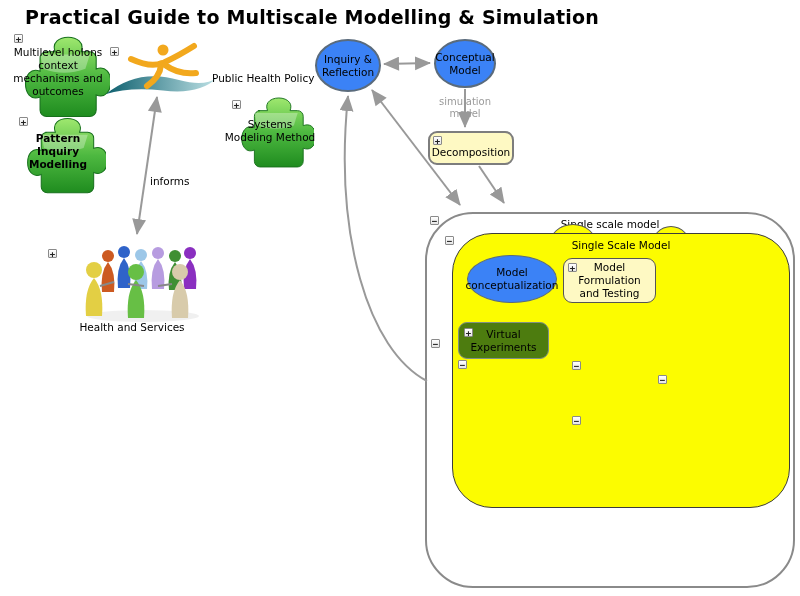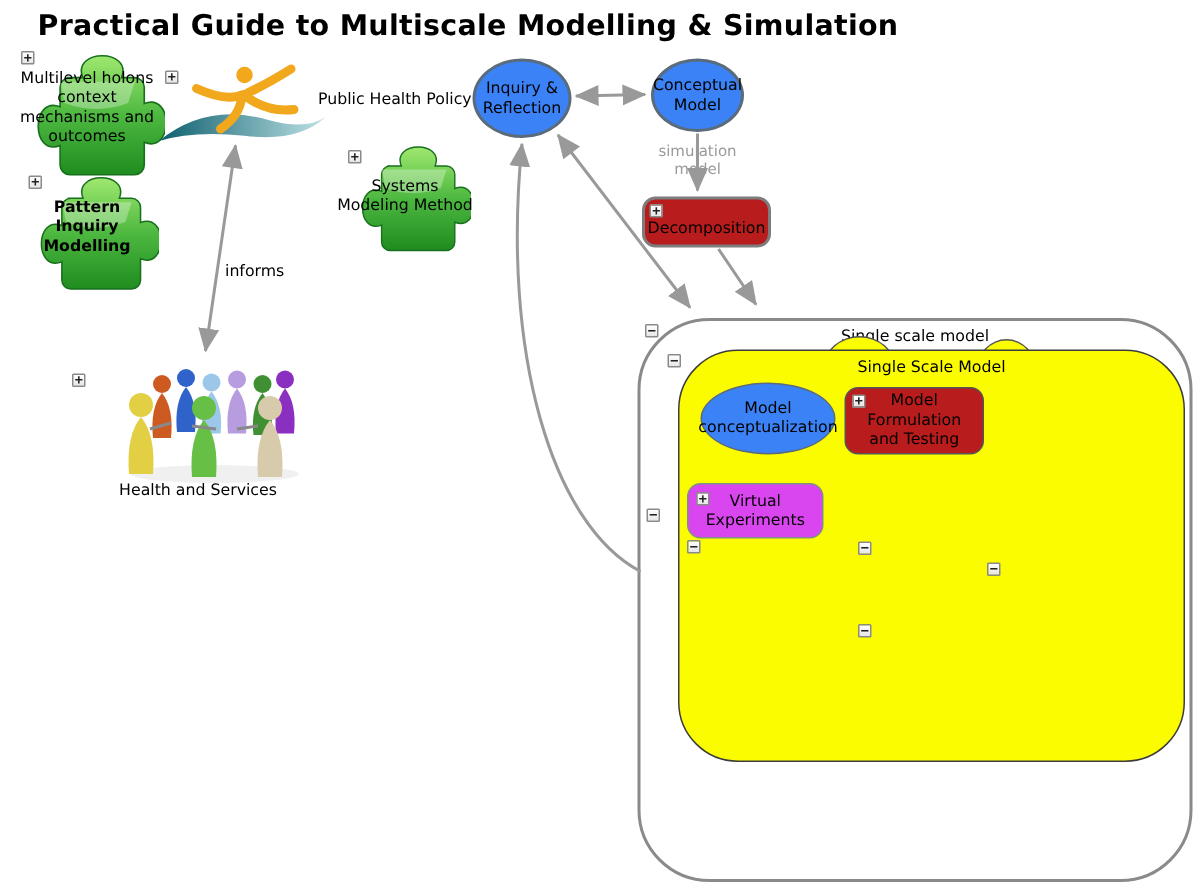--- a/index.html
+++ b/index.html
@@ -5,21 +5,21 @@
   html,body{margin:0;padding:0;background:#fff;}
   #canvas{position:relative;width:800px;height:596px;background:#fff;overflow:hidden;
           font-family:"DejaVu Sans",sans-serif;color:#000;}
   .abs{position:absolute;}
   .title{font-size:19px;font-weight:700;letter-spacing:.2px;white-space:nowrap;}
   .node-text{font-size:10.5px;line-height:13px;text-align:center;}
   .small-label{font-size:10.5px;line-height:13px;white-space:nowrap;}
   .gray-label{color:#9a9a9a;font-size:10px;line-height:12px;text-align:center;background:#fff;}
   .ellipse{border-radius:50%;background:#3b82f6;border:2px solid #5a6b7c;
            display:flex;align-items:center;justify-content:center;box-sizing:border-box;}
-  .roundbox{background:#b91c1c;border:2px solid #7d7d7d;border-radius:9px;box-sizing:border-box;
+  .roundbox{background:#fef9c3;border:2px solid #7d7d7d;border-radius:9px;box-sizing:border-box;
             display:flex;align-items:center;justify-content:center;}
   .container-outer{background:#fff;border:2px solid #8a8a8a;border-radius:48px;box-sizing:border-box;}
   .container-inner{background:#FCFC00;border:1.5px solid #3c3c3c;border-radius:40px;box-sizing:border-box;}
   .bump{border-radius:50%;background:#FCFC00;border:1.5px solid #555;box-sizing:border-box;}
   .container-label{width:100%;text-align:center;font-size:10.5px;}
   .expand-icon{position:absolute;width:9px;height:9px;z-index:60;
                background:linear-gradient(#ffffff,#e6e6e6);border:1px solid #8a8a8a;border-radius:1px;
                font:700 9px/8px "DejaVu Sans Mono",monospace;text-align:center;color:#222;box-sizing:border-box;}
   .arrow-layer{pointer-events:none;z-index:50;}
   .z5{z-index:5}.z10{z-index:10}.z15{z-index:15}.z20{z-index:20}
@@ -84,21 +84,21 @@
       <circle cx="120" cy="16" r="11" fill="#F2A81D"></circle>
       <g stroke="#F2A81D" stroke-width="12" stroke-linecap="round" fill="none">
         <path d="M56,34 Q96,52 118,42"></path>
         <path d="M182,8 Q150,28 124,40"></path>
         <path d="M116,46 Q114,70 88,88"></path>
         <path d="M124,46 Q152,66 186,62"></path>
       </g>
     </svg>
   </div>
   <div class="expand-icon" style="left:110px;top:47px;">+</div>
-  <div class="abs small-label" style="left:212px;top:60px;width:100px;text-align:center;">Public Health Policy</div>
+  <div class="abs small-label" style="left:212px;top:72px;width:100px;text-align:center;">Public Health Policy</div>
 
   <div class="abs" style="left:226px;top:90px;width:88px;height:80px;">
     <svg width="88" height="80" viewBox="0 0 104 104">
       <path d="M30,22 h10 c-7,-18 31,-18 24,0 h8 a6,6 0 0 1 6,6 v10 c18,-7 18,31 0,24 v14 a6,6 0 0 1 -6,6 h-40 a6,6 0 0 1 -6,-6 v-12 c-18,7 -18,-31 0,-24 v-12 a6,6 0 0 1 6,-6 z" transform="scale(1.22,1.22)" fill="url(#pg)" stroke="#17701c" stroke-width="1"></path>
       <path d="M32,30 h56 l-5,16 q-24,9 -48,0 z" fill="#ffffff" opacity="0.3"></path>
     </svg>
     <div class="abs node-text" style="left:-8px;top:28px;width:104px;">
       <div>Systems</div>
       <div>Modeling Method</div>
     </div>
@@ -200,21 +200,21 @@
   </div>
 
   <div class="abs roundbox z20" style="left:563px;top:258px;width:93px;height:45px;border-width:1.5px;border-color:#555;">
     <div class="node-text" style="margin-top:0;">
       <div>Model Formulation</div>
       <div>and Testing</div>
     </div>
   </div>
   <div class="expand-icon" style="left:568px;top:263px;">+</div>
 
-  <div class="abs roundbox z20" style="left:458px;top:322px;width:91px;height:37px;background:#d946ef;border-width:1.5px;border-color:#7f8f84;justify-content:center;">
+  <div class="abs roundbox z20" style="left:458px;top:322px;width:91px;height:37px;background:#4d7c0f;border-width:1.5px;border-color:#7f8f84;justify-content:center;">
     <div class="node-text">
       <div>Virtual</div>
       <div>Experiments</div>
     </div>
   </div>
   <div class="expand-icon" style="left:464px;top:328px;">+</div>
 
   <div class="expand-icon" style="left:458px;top:360px;">−</div>
   <div class="expand-icon" style="left:572px;top:361px;">−</div>
   <div class="expand-icon" style="left:658px;top:375px;">−</div>

